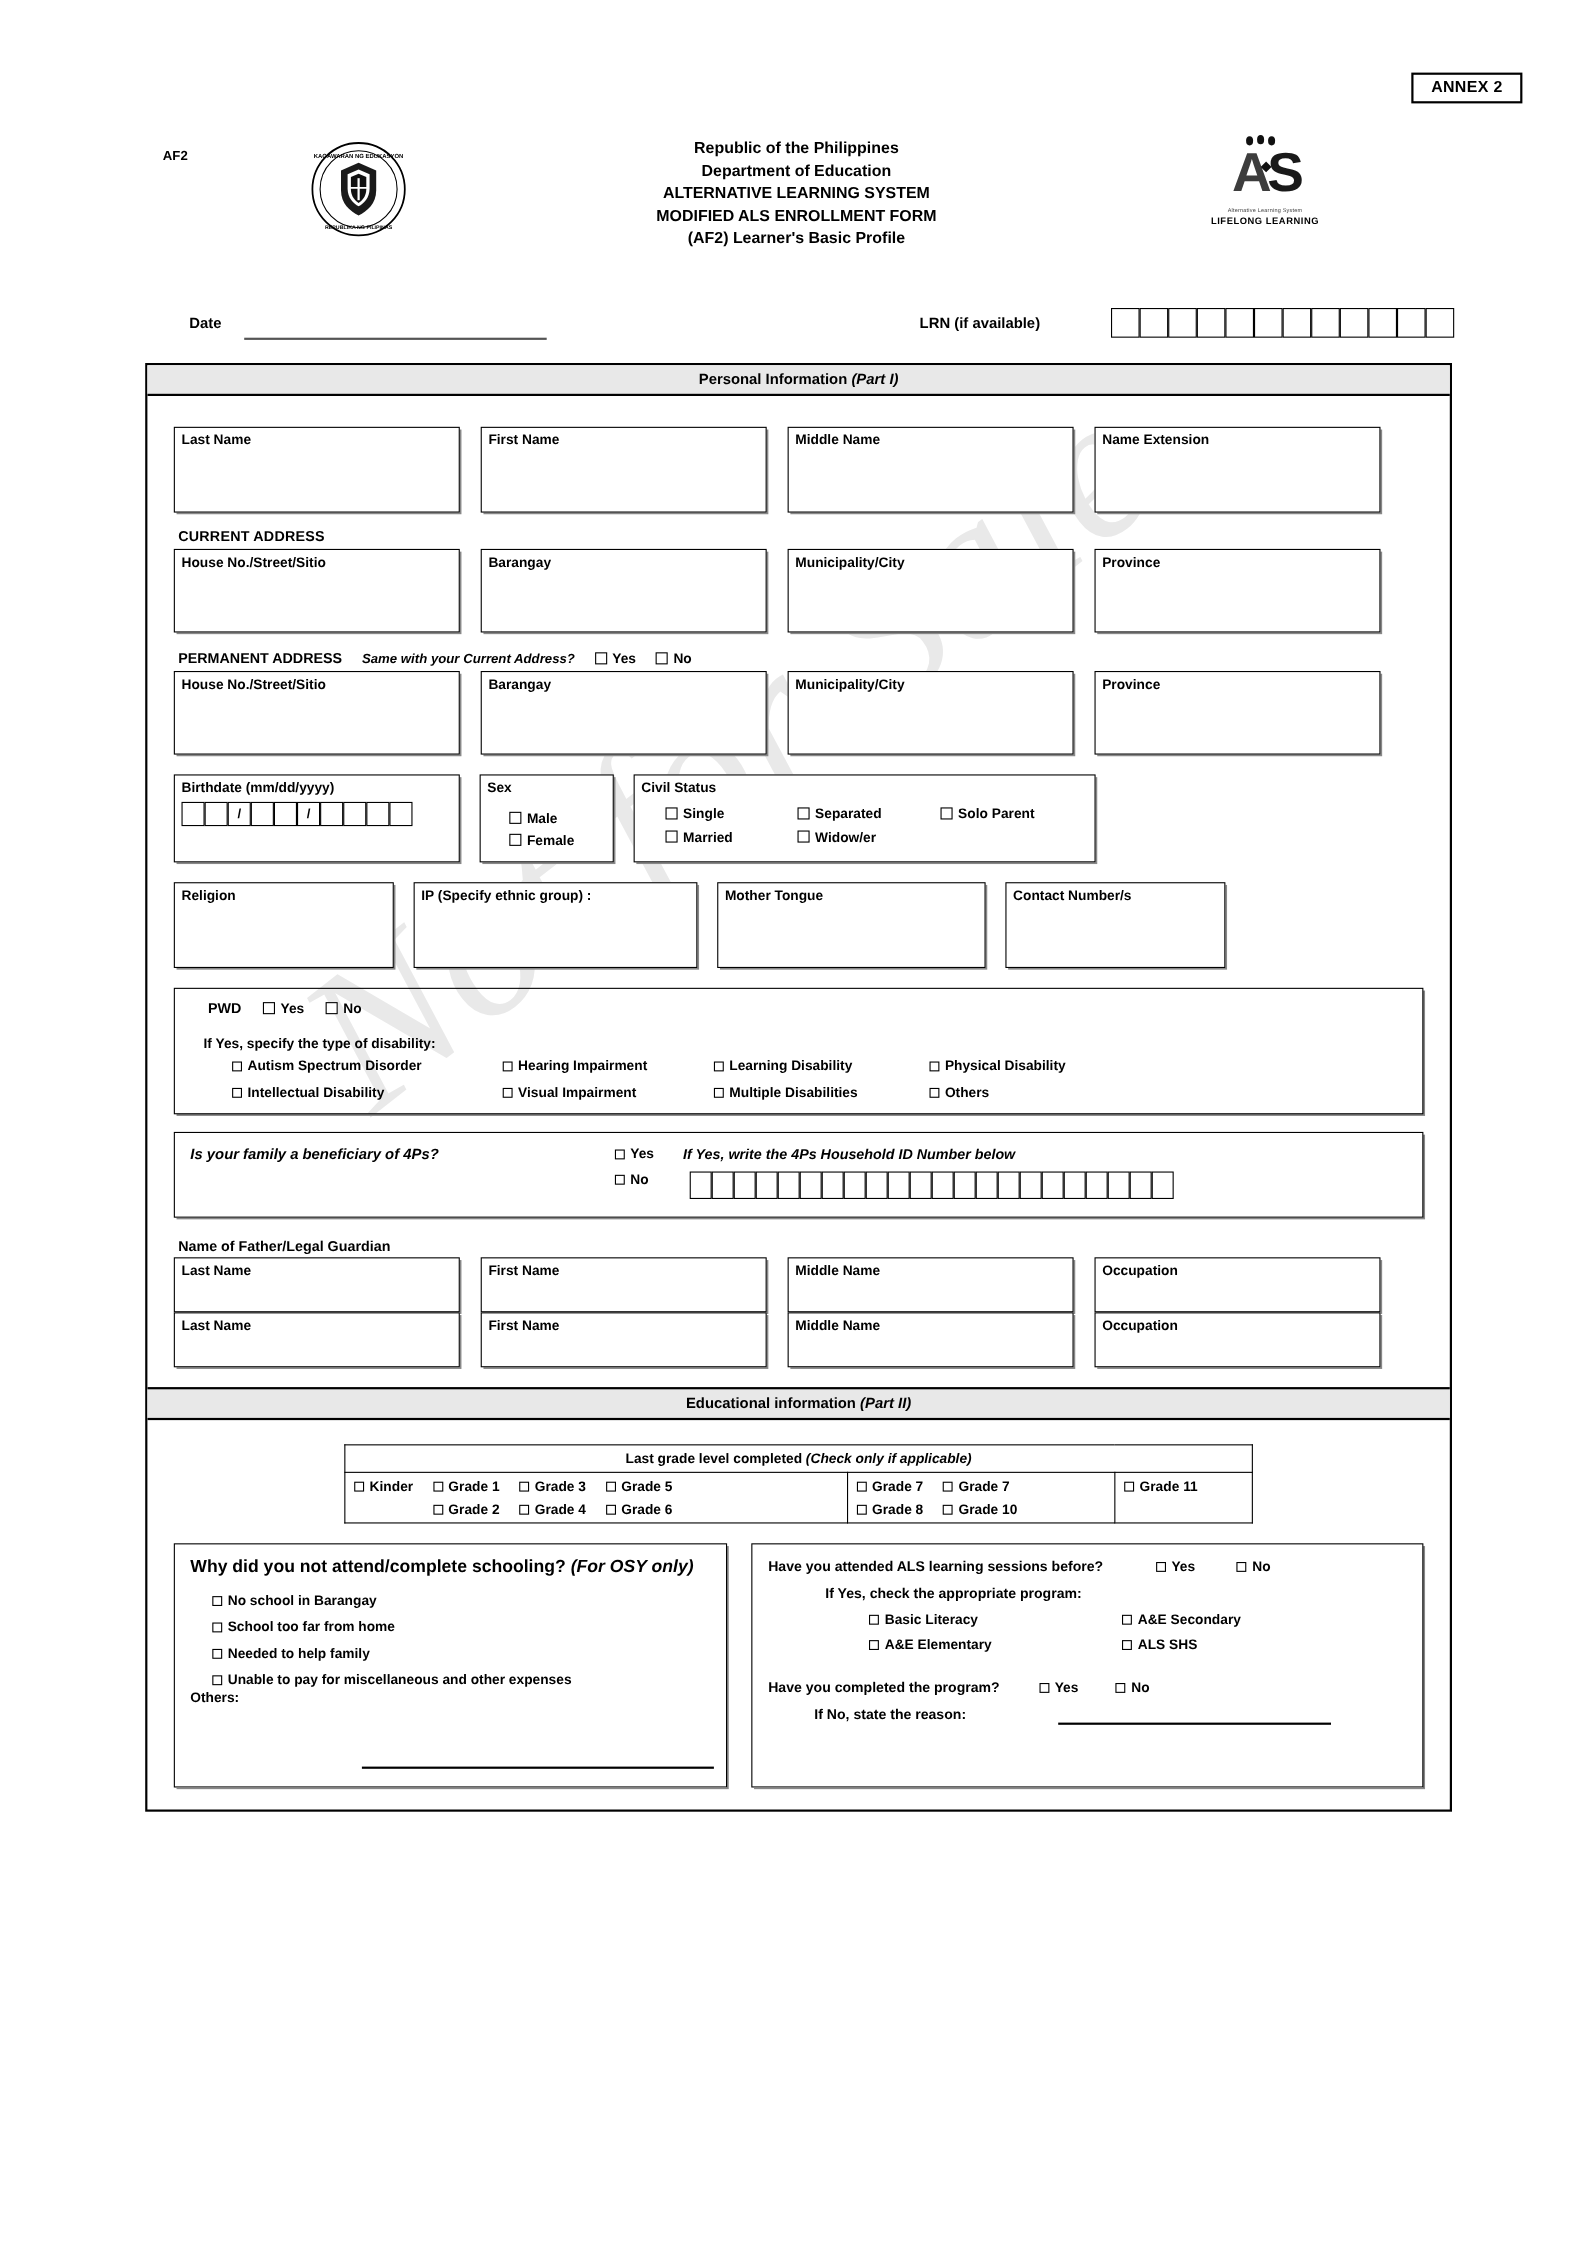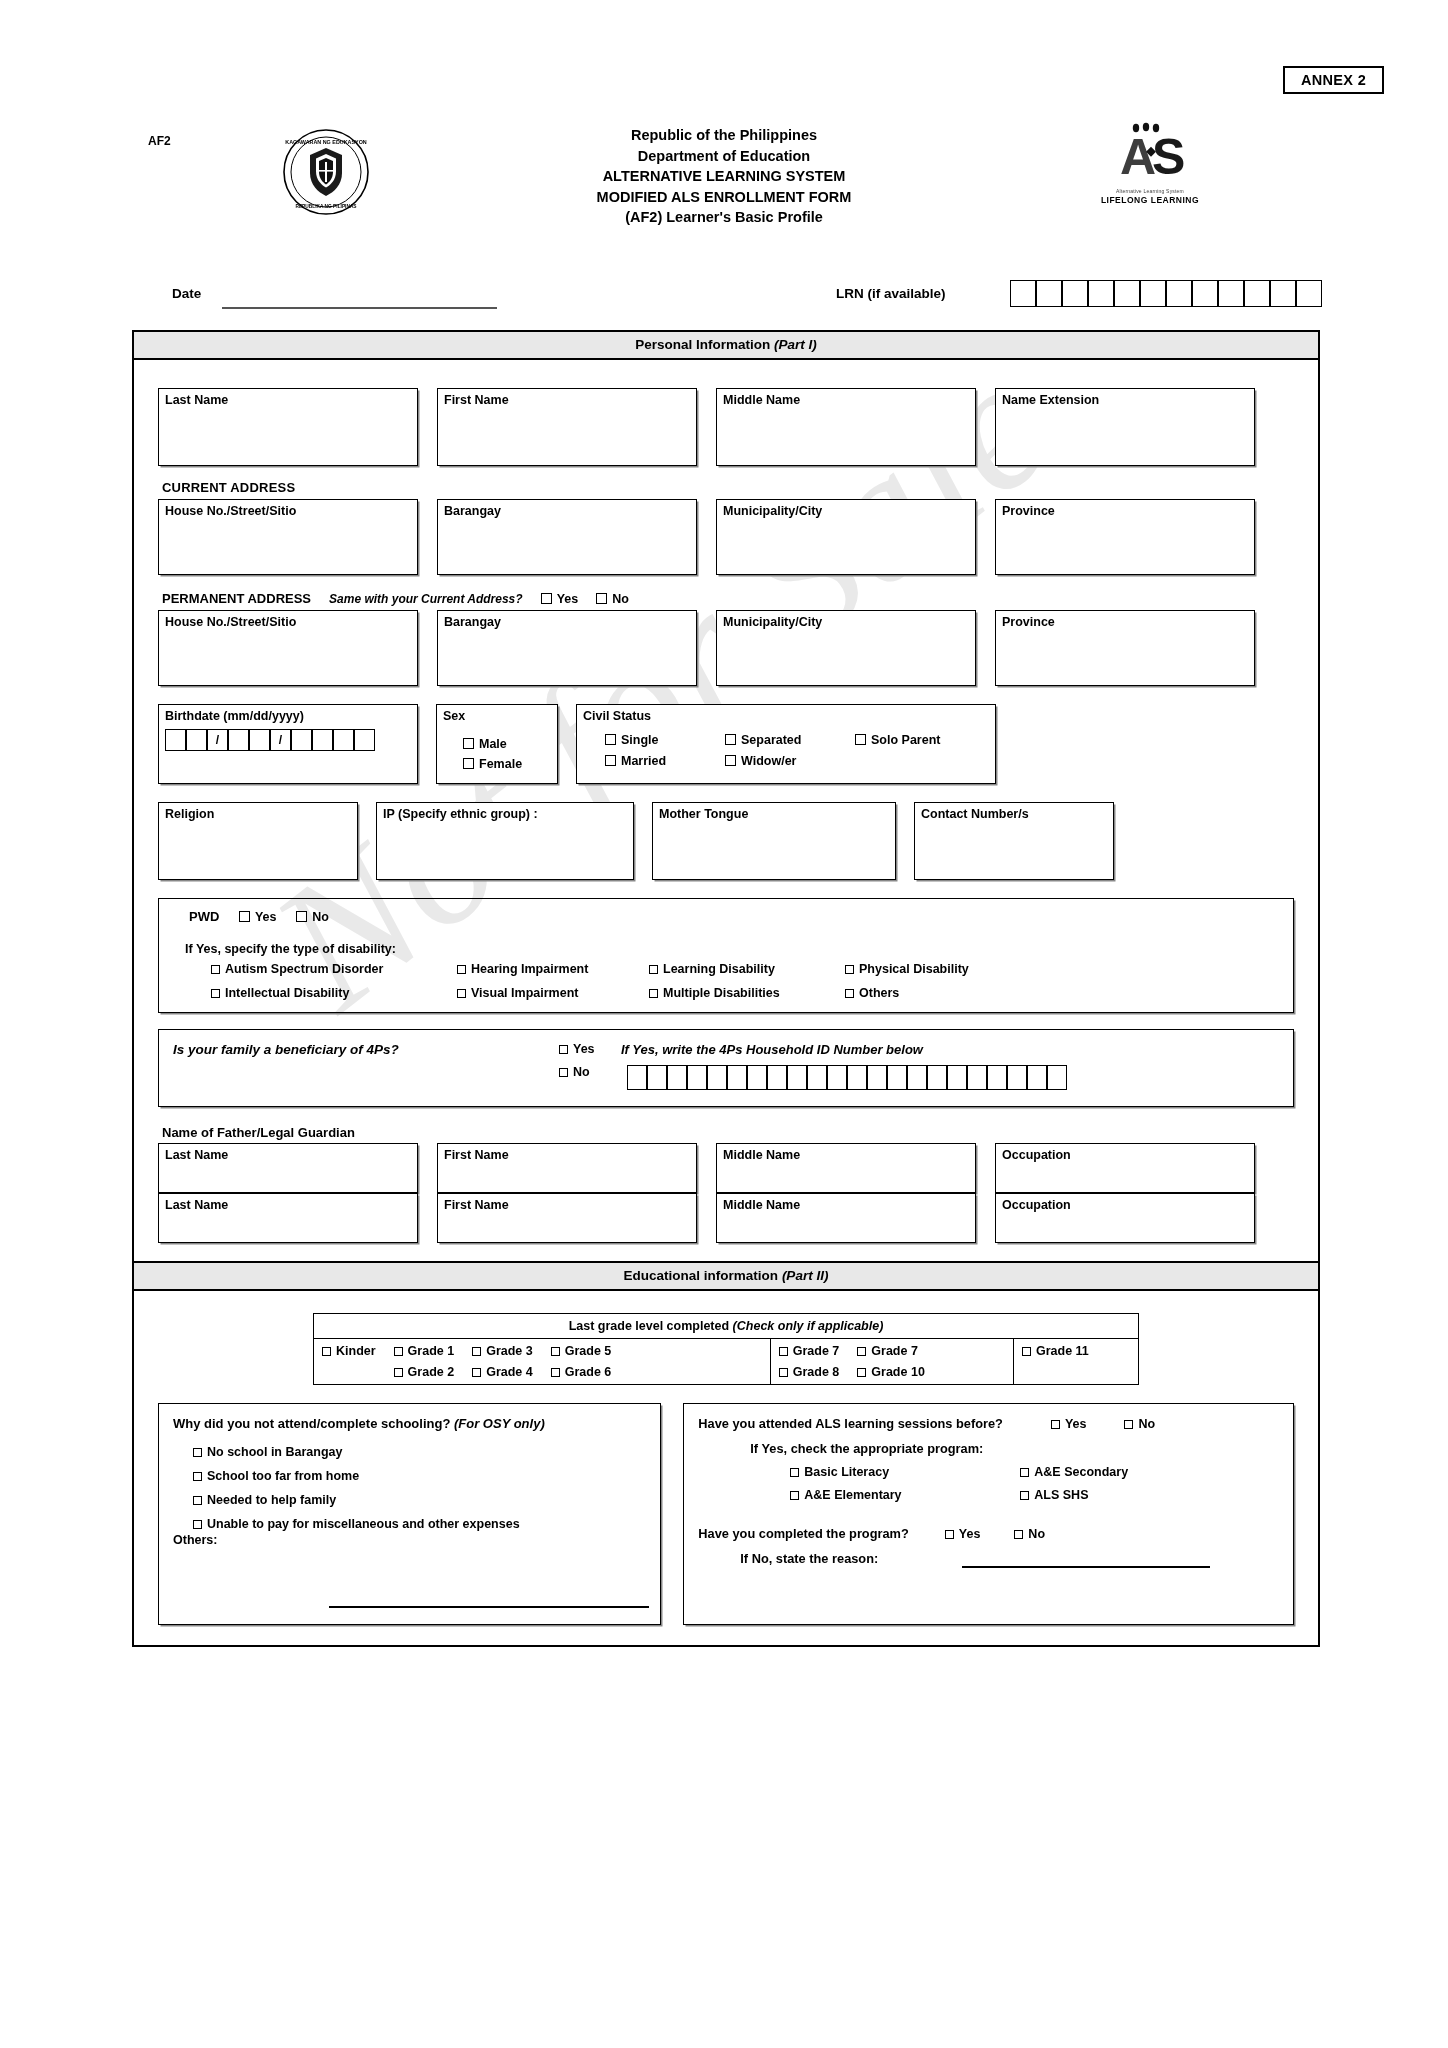--- a/index.html
+++ b/index.html
@@ -181,21 +181,21 @@
 
   
   .bottom{ display:flex; gap:22px; margin-top:18px; }
   .bp{
     border:1.5px solid #000;
     box-shadow:2px 2px 0 -0.5px #888;
     padding:12px 14px 14px;
   }
   .bp.left{ width:506px; height:222px; position:relative; }
   .bp.right{ width:614px; height:222px; position:relative; }
-  .bp .ttl{ font-size:13px; font-weight:bold; }
+  .bp .ttl{ font-size:16px; font-weight:bold; }
   .bp .ttl i{ font-style:italic; }
   .osy-list{ margin-top:14px; padding-left:20px; display:flex; flex-direction:column; gap:10px;}
   .osy-list .opt{ font-size:12.5px; }
   .others-lbl{ font-size:12.5px; font-weight:bold; margin-top:2px;}
   .others-line{ position:absolute; left:170px; bottom:16px; width:320px; border-bottom:2px solid #000;}
 
   .als-q{ font-size:12.8px; font-weight:bold; }
   .right-row1{ display:flex; align-items:flex-end; }
   .right-row1 .sp{ margin-left:48px; }
   .right-row1 .sp2{ margin-left:38px; }

